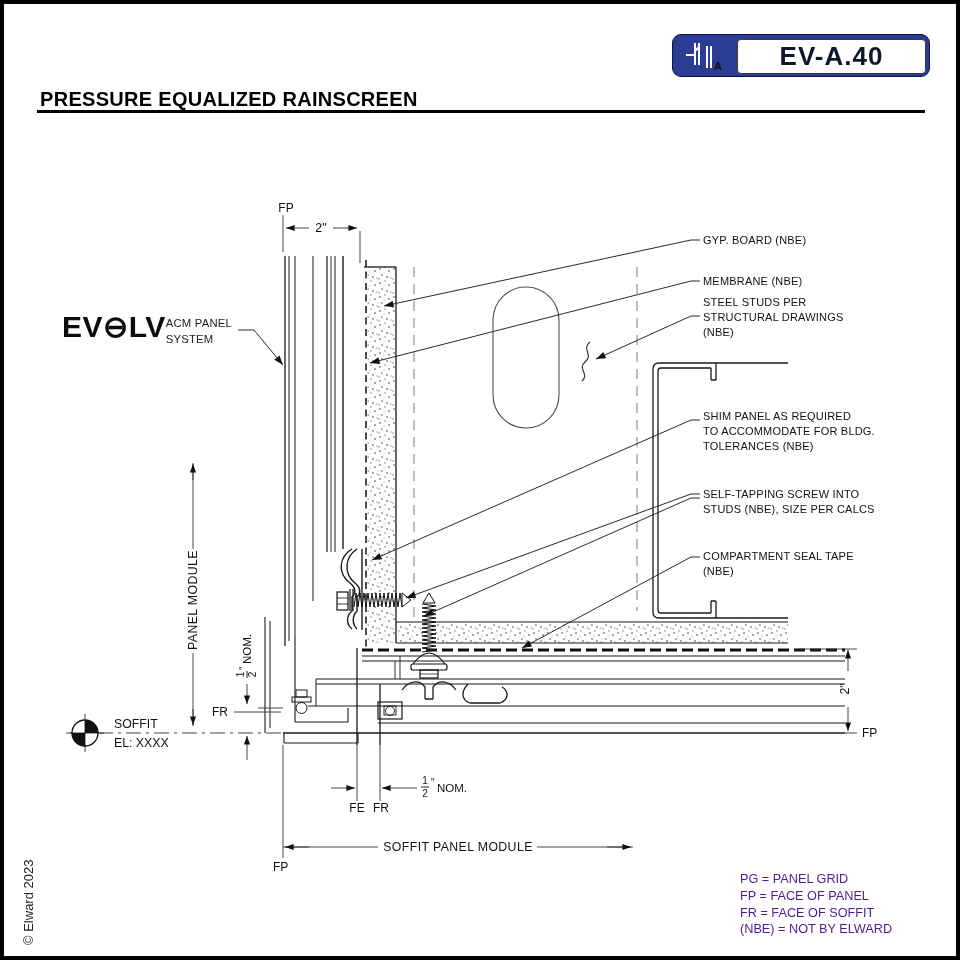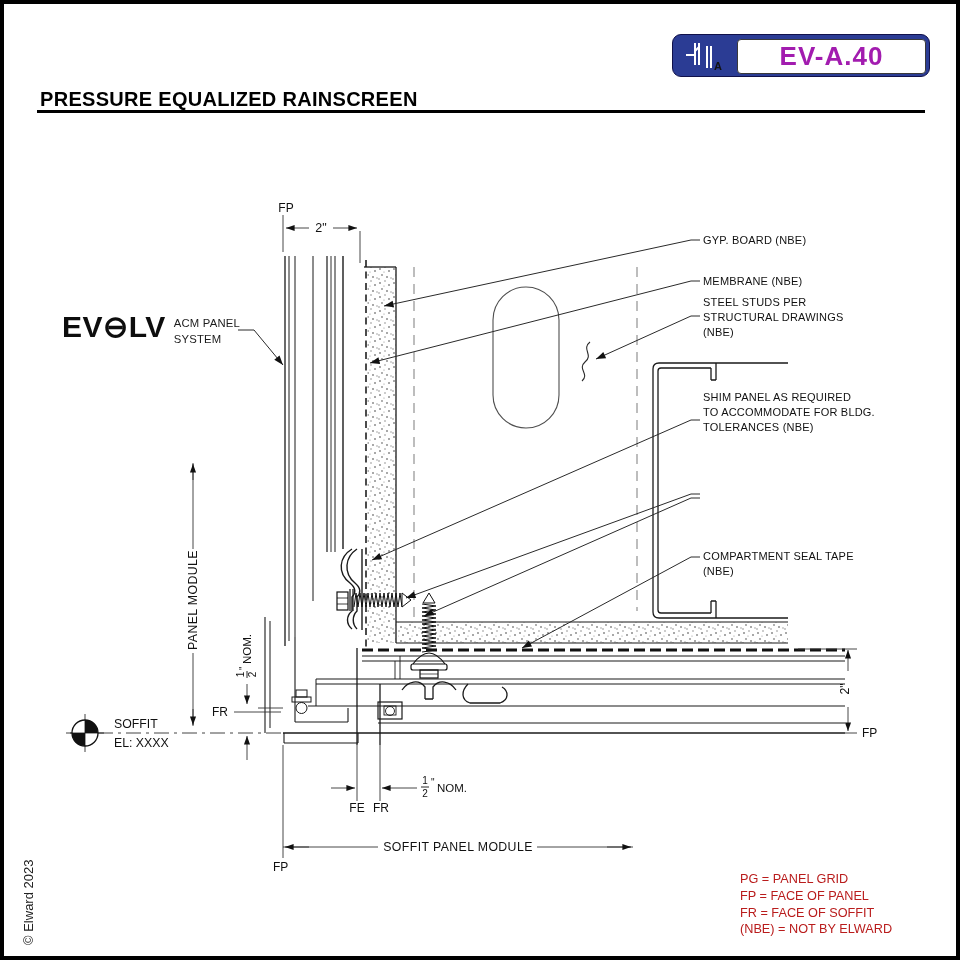--- a/index.html
+++ b/index.html
@@ -10,31 +10,31 @@
   svg text{font-family:"Liberation Sans",sans-serif;fill:#111;}
   .abs{position:absolute;z-index:2;}
   
   #title{left:40px;top:88px;font-size:20px;font-weight:bold;letter-spacing:.3px;color:#000;}
   #rule{left:37px;top:110px;width:888px;height:3px;background:#000;}
   
   #badge{left:672px;top:34px;width:258px;height:43px;background:#2b3c94;border-radius:9px;
          border:1px solid #11114a;box-sizing:border-box;}
   #badge-white{position:absolute;left:64px;top:4px;width:187px;height:33px;background:#fff;
          border:1px solid #3a3a3a;border-radius:4px;display:flex;align-items:center;justify-content:center;}
-  #badge-code{font-size:26px;font-weight:600;letter-spacing:1px;color:#a21caf;}
+  #badge-code{font-size:26px;font-weight:600;letter-spacing:1px;color:#0f172a;}
   #badge-icon{position:absolute;left:4px;top:2px;}
   
-  #brand{left:62px;top:312px;display:flex;gap:8px;}
+  #brand{left:62px;top:312px;display:flex;}
   #brand-logo{font-size:30px;font-weight:800;letter-spacing:.5px;color:#0d0d0d;line-height:30px;}
   #brand-tag{margin-top:3px;font-size:11.3px;line-height:16px;letter-spacing:.2px;color:#1c1c1c;white-space:pre-line;}
   
   .callout{position:absolute;left:703px;z-index:2;font-size:11px;line-height:15px;
            letter-spacing:.2px;color:#111;white-space:pre-line;width:200px;}
   
-  #legend{left:740px;top:871px;font-size:12.7px;line-height:16.8px;color:#b91c1c;}
+  #legend{left:740px;top:871px;font-size:12.7px;line-height:16.8px;color:#4c1d95;}
   
   #copyright{left:21px;top:945px;transform:rotate(-90deg);transform-origin:0 0;
              font-size:13px;color:#222;white-space:nowrap;}
 </style>
 </head>
 <body>
 
 <div id="page">
 
   <svg width="960" height="960" viewBox="0 0 960 960">
@@ -253,23 +253,25 @@
     <div id="brand-logo">EV⊖LV</div>
     <div id="brand-tag">ACM PANEL
 SYSTEM</div>
   </div>
 
   <div class="callout" style="top:233px">GYP. BOARD  (NBE)</div>
   <div class="callout" style="top:274px">MEMBRANE  (NBE)</div>
   <div class="callout" style="top:295px">STEEL STUDS PER
 STRUCTURAL DRAWINGS
 (NBE)</div>
-  <div class="callout" style="top:390px">SHIM PANEL AS REQUIRED
+  <div class="callout" style="top:409px">SHIM PANEL AS REQUIRED
 TO ACCOMMODATE FOR BLDG.
 TOLERANCES  (NBE)</div>
+  <div class="callout" style="top:487px">SELF-TAPPING SCREW INTO
+STUDS (NBE), SIZE PER CALCS</div>
   <div class="callout" style="top:549px">COMPARTMENT SEAL TAPE
 (NBE)</div>
 
   <div id="legend" class="abs">
     <div>PG = PANEL GRID</div>
     <div>FP = FACE OF PANEL</div>
     <div>FR = FACE OF SOFFIT</div>
     <div>(NBE) = NOT BY ELWARD</div>
   </div>
 

